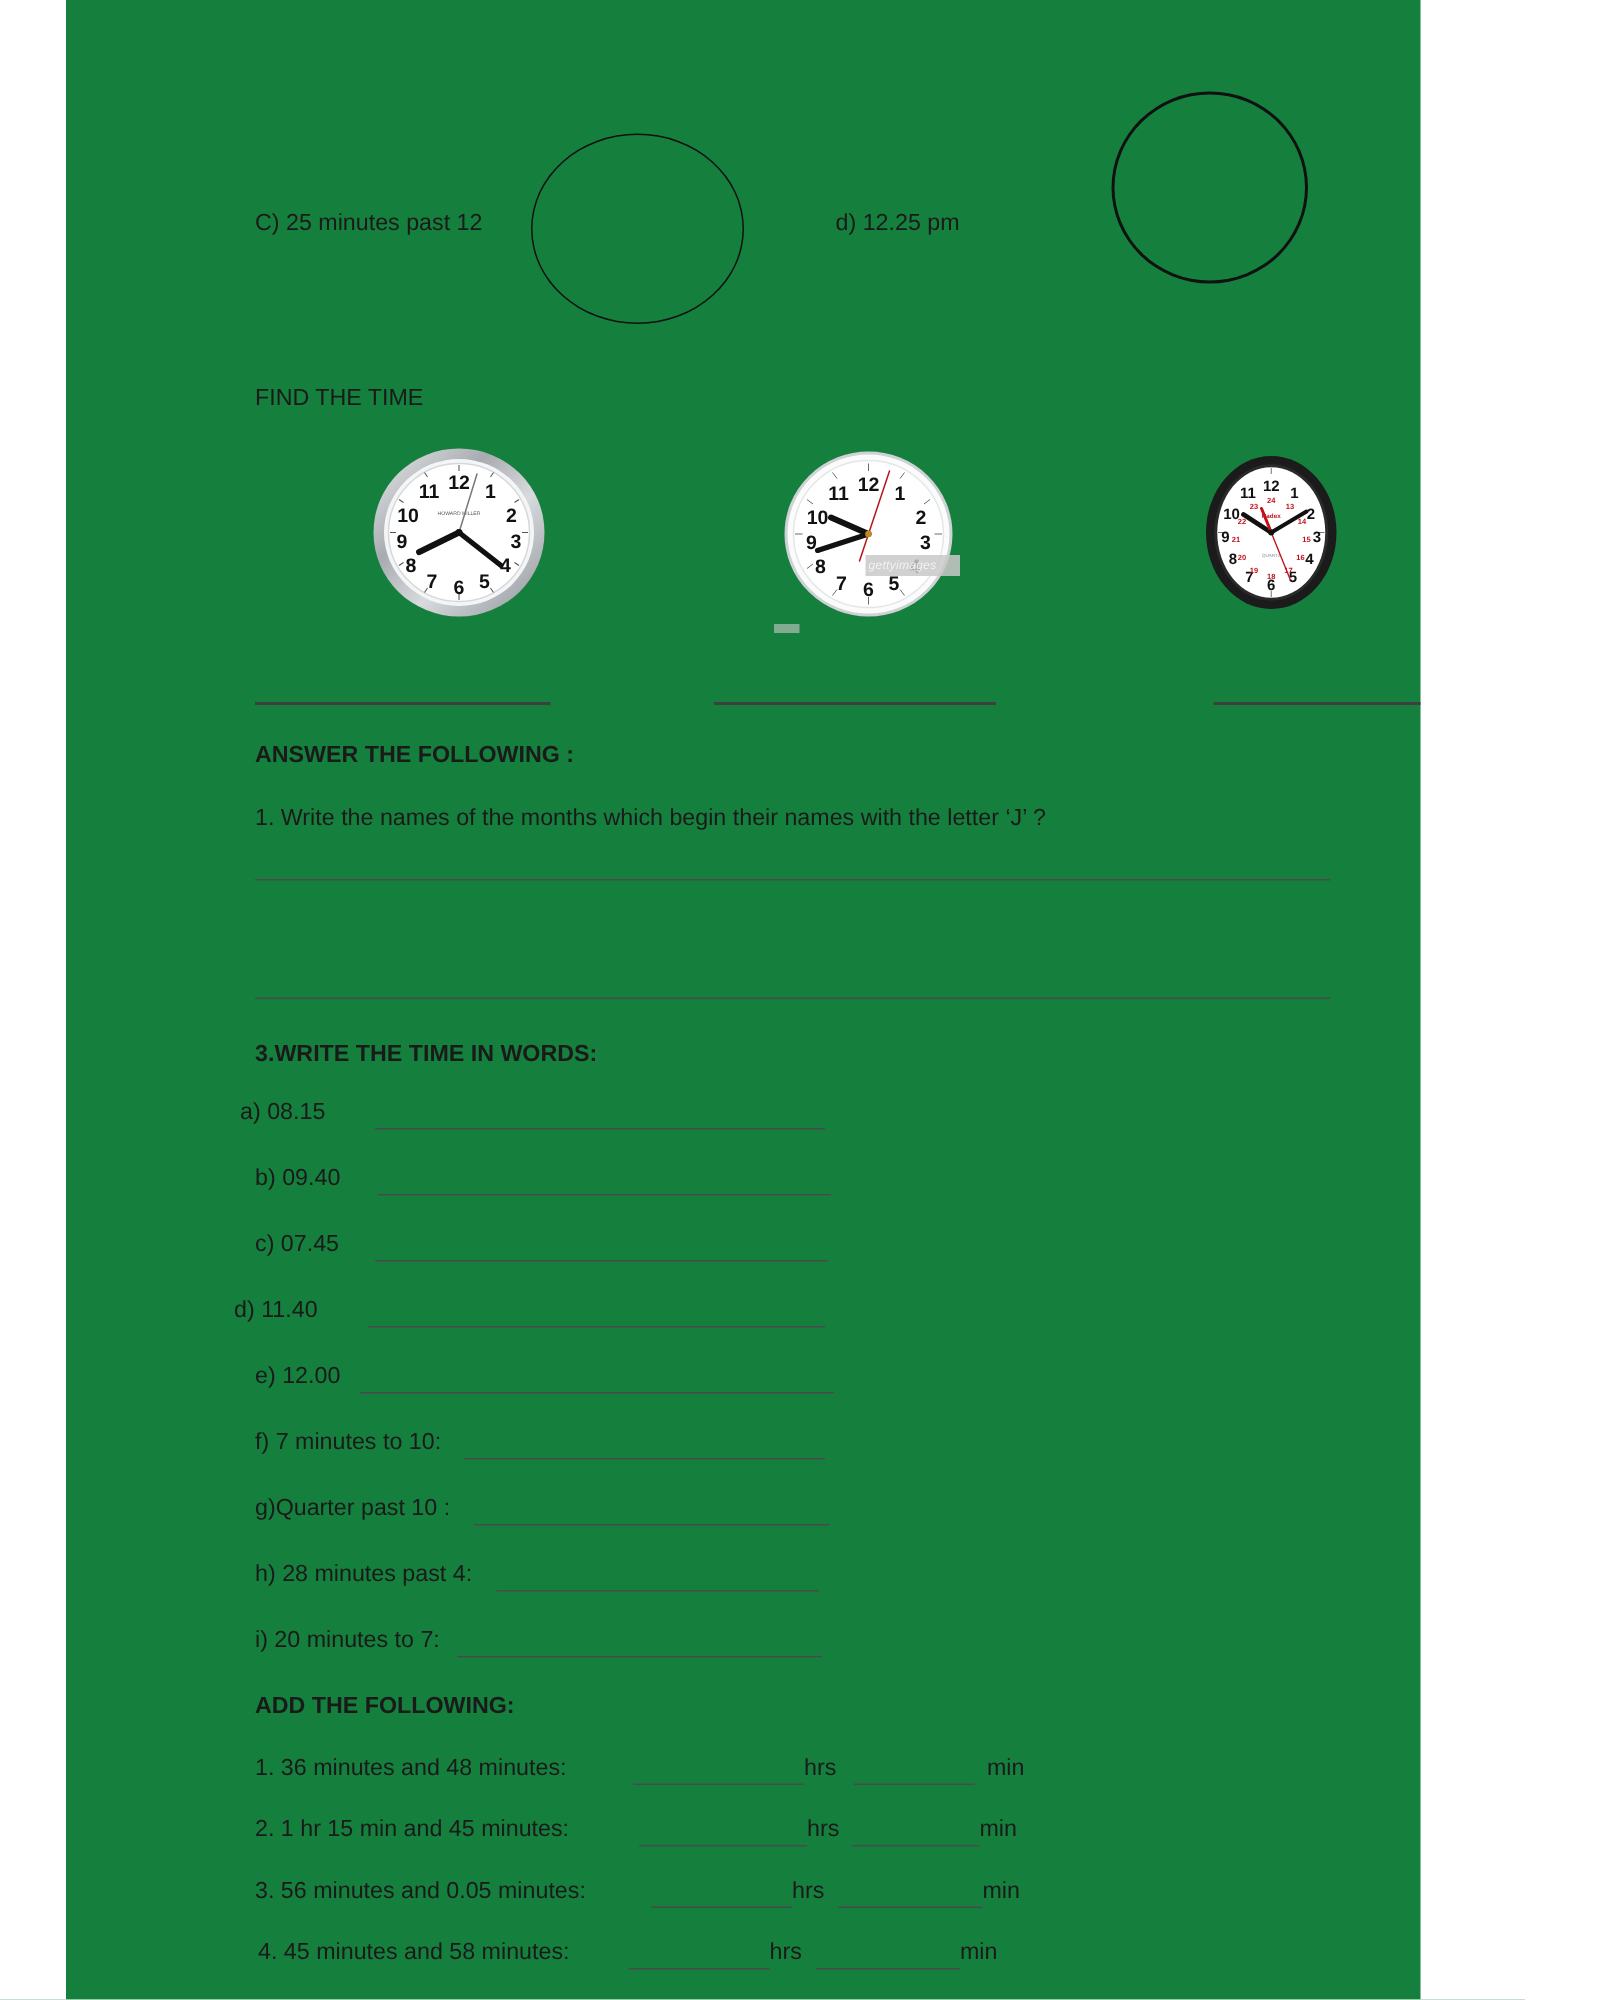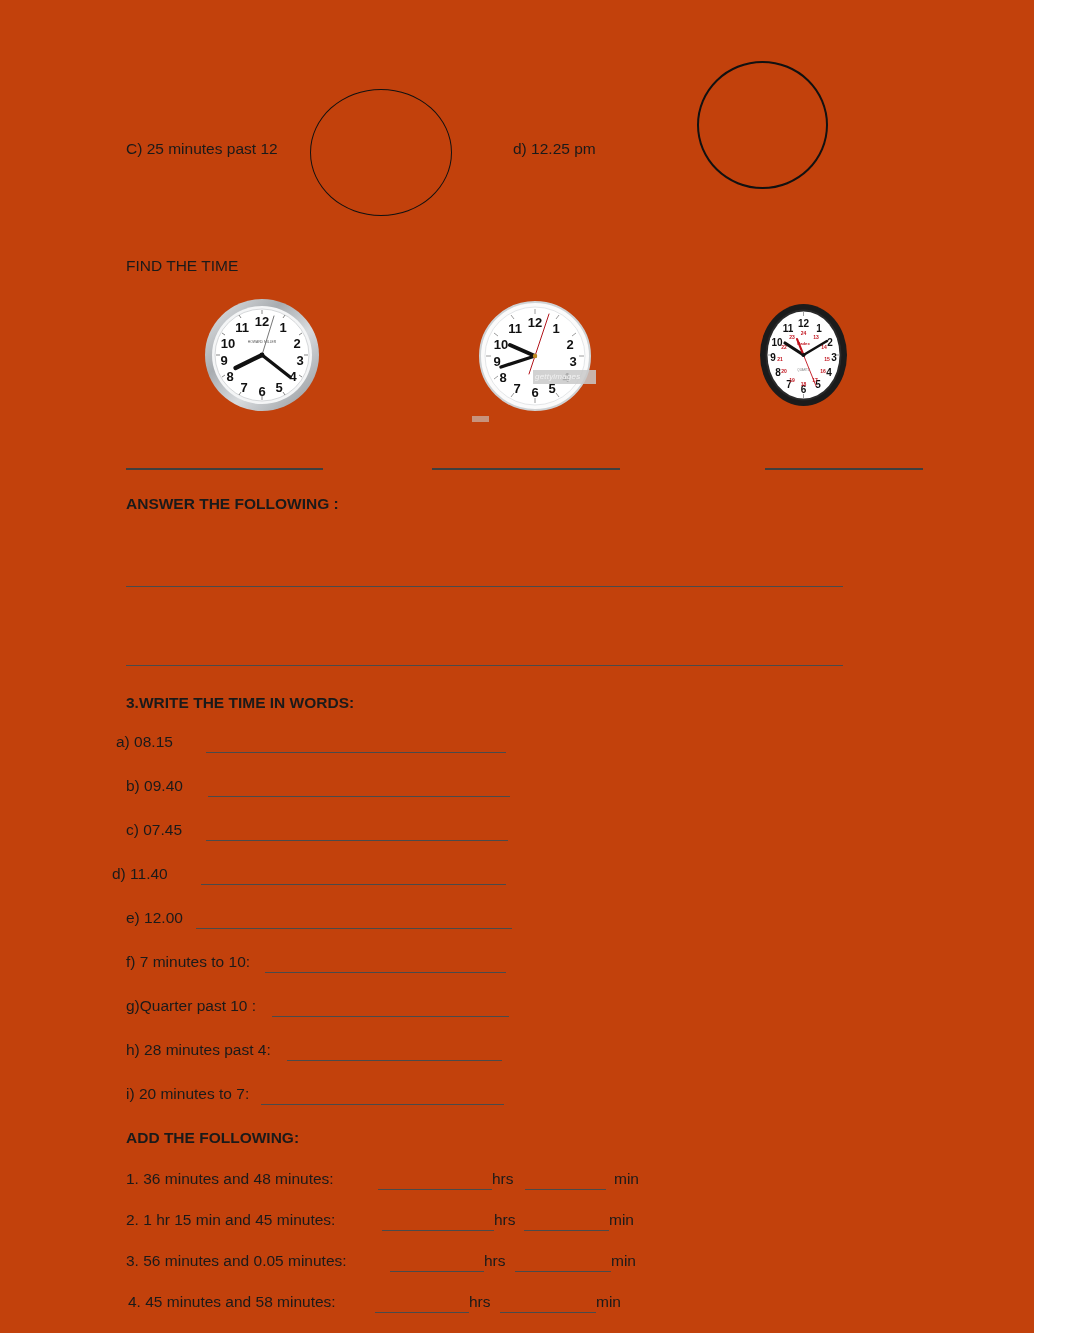--- a/index.html
+++ b/index.html
@@ -6,24 +6,25 @@
     margin: 0;
     padding: 0;
     background: #ffffff;
   }
   body {
     font-family: "Liberation Sans", sans-serif;
     color: #000000;
   }
   #page {
     position: relative;
-    width: 1034px;
+    width: 903px;
     height: 1333px;
-    background: #c2410c;
+    background: #15803d;
     overflow: hidden;
+    margin-left: 44px;
   }
   .abs { position: absolute; }
 
   .txt {
     font-size: 15.5px;
     line-height: 1.25;
     color: #1a1a1a;
     white-space: pre;
   }
   .bold { font-weight: bold; }
@@ -225,20 +226,21 @@
       <circle cx="44.5" cy="52" r="2" fill="#111"></circle>
     </svg>
   </div>
 
   <div class="rule" style="left:126px; top:468px; width:197px;"></div>
   <div class="rule" style="left:432px; top:468px; width:188px;"></div>
   <div class="rule" style="left:765px; top:468px; width:158px;"></div>
 
   <div class="abs txt bold" style="left:126px; top:494px;">ANSWER THE FOLLOWING :</div>
 
+  <div class="abs txt" style="left:126px; top:536px;">1. Write the names of the months which begin their names with the letter ‘J’ ?</div>
   <div class="rule thin" style="left:126px; top:586px; width:717px;"></div>
 
   <div class="rule thin" style="left:126px; top:665px; width:717px;"></div>
 
   <div class="abs txt bold" style="left:126px; top:693px;">3.WRITE THE TIME IN WORDS:</div>
 
   <div class="abs txt" style="left:116px; top:732px;">a) 08.15</div>
   <div class="rule thin" style="left:206px; top:752px; width:300px;"></div>
 
   <div class="abs txt" style="left:126px; top:776px;">b) 09.40</div>

